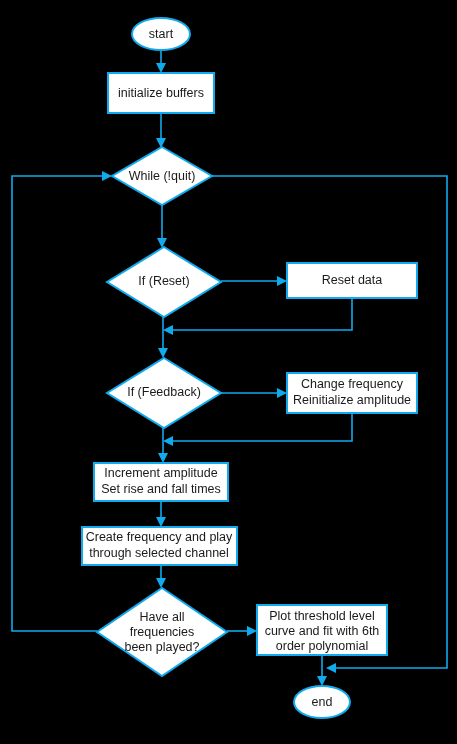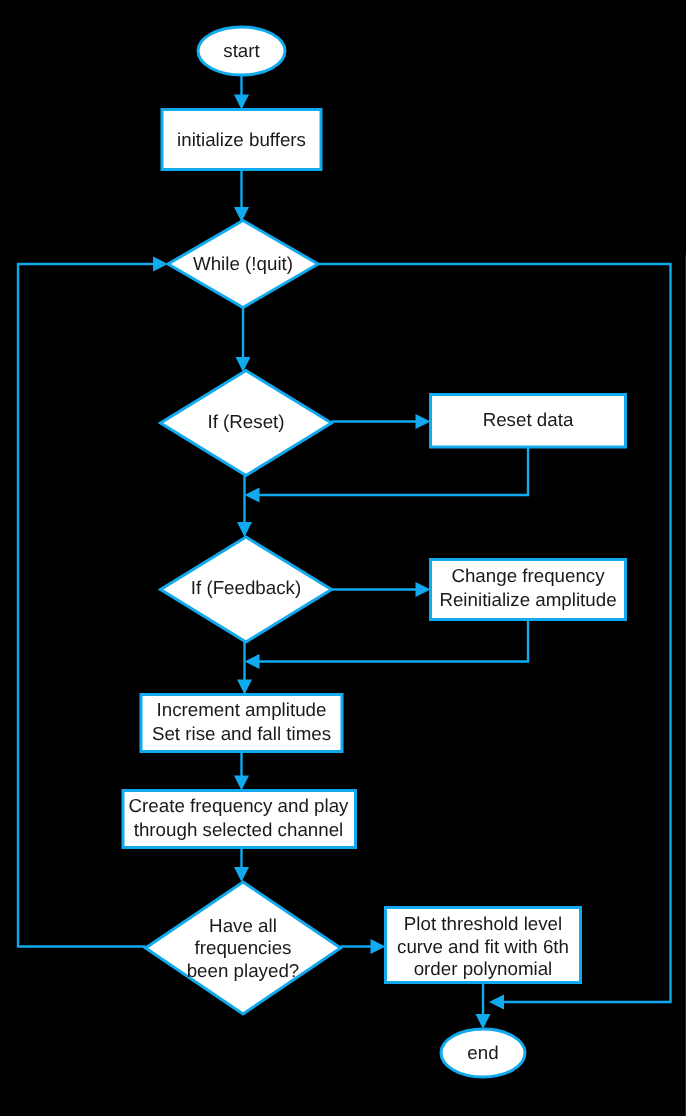--- a/index.html
+++ b/index.html
@@ -5,21 +5,21 @@
 <style>
   html, body {
     margin: 0;
     padding: 0;
     background: #000000;
   }
   #canvas-wrap {
     position: relative;
     width: 457px;
     height: 744px;
-    background: #bef264;
+    background: #7f1d1d;
     overflow: hidden;
   }
   svg#flowchart {
     display: block;
     width: 457px;
     height: 744px;
     background: #000000;
   }
   .node-shape {
     fill: #ffffff;

